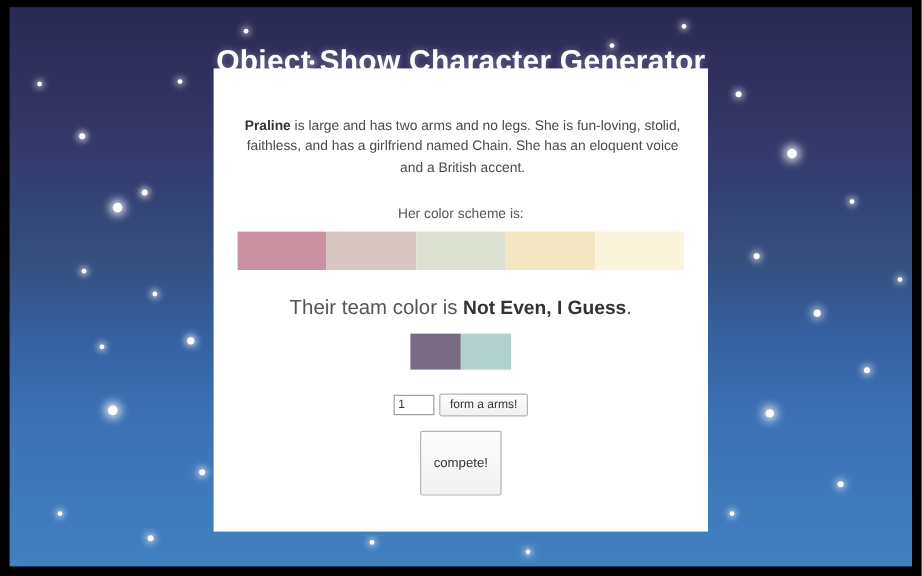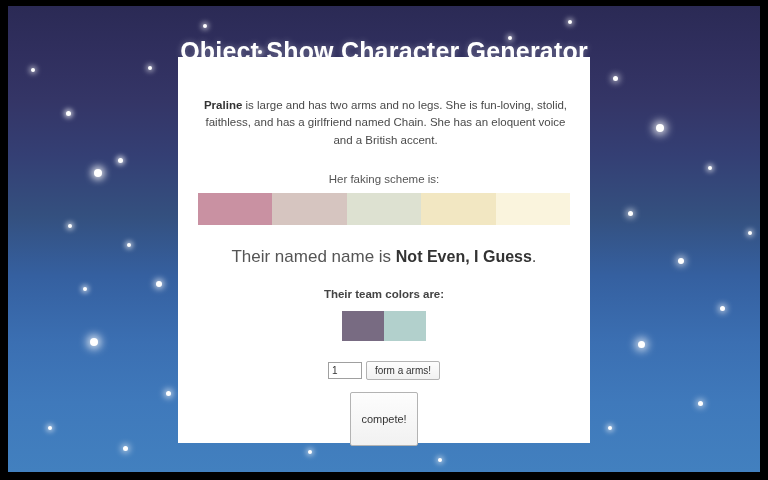--- a/index.html
+++ b/index.html
@@ -219,36 +219,35 @@
     <div class="star" style="left:250px;top:44px;width:4px;height:4px;box-shadow:0 0 5px 2px rgba(255,255,255,.45);"></div>
 
     <h1 id="title">Object Show Character Generator</h1>
 
     <div id="card">
 
       <p class="desc">
         <b>Praline</b><span> is large and has two arms and no legs. She is fun-loving, stolid, faithless, and has a girlfriend named Chain. She has an eloquent voice and a British accent.</span>
       </p>
 
-      <div class="scheme-label">Her faking scheme is:</div>
+      <div class="scheme-label">Her color scheme is:</div>
 
       <div class="swatch-row">
         <div class="sw" id="cs0" style="background: rgb(201, 145, 162);"></div>
         <div class="sw" id="cs1" style="background: rgb(214, 197, 192);"></div>
         <div class="sw" id="cs2" style="background: rgb(221, 225, 209);"></div>
         <div class="sw" id="cs3" style="background: rgb(242, 231, 194);"></div>
         <div class="sw" id="cs4" style="background: rgb(250, 244, 221);"></div>
       </div>
 
 
       <div class="teamname">
-        <span>Their named name is </span><b>Not Even, I Guess</b><span>.</span>
-      </div>
-
-      <div class="teamcolors-label">Their team colors are:</div>
+        <span>Their team color is </span><b>Not Even, I Guess</b><span>.</span>
+      </div>
+
 
       <div class="team-swatch-row">
         <div class="sw" id="ts0" style="background: rgb(120, 107, 130);"></div>
         <div class="sw" id="ts1" style="background: rgb(178, 208, 204);"></div>
       </div>
 
       <div class="form-row">
         <input class="num-input" type="text" value="1" style="">
         <button class="btn">form a arms!</button>
       </div>

